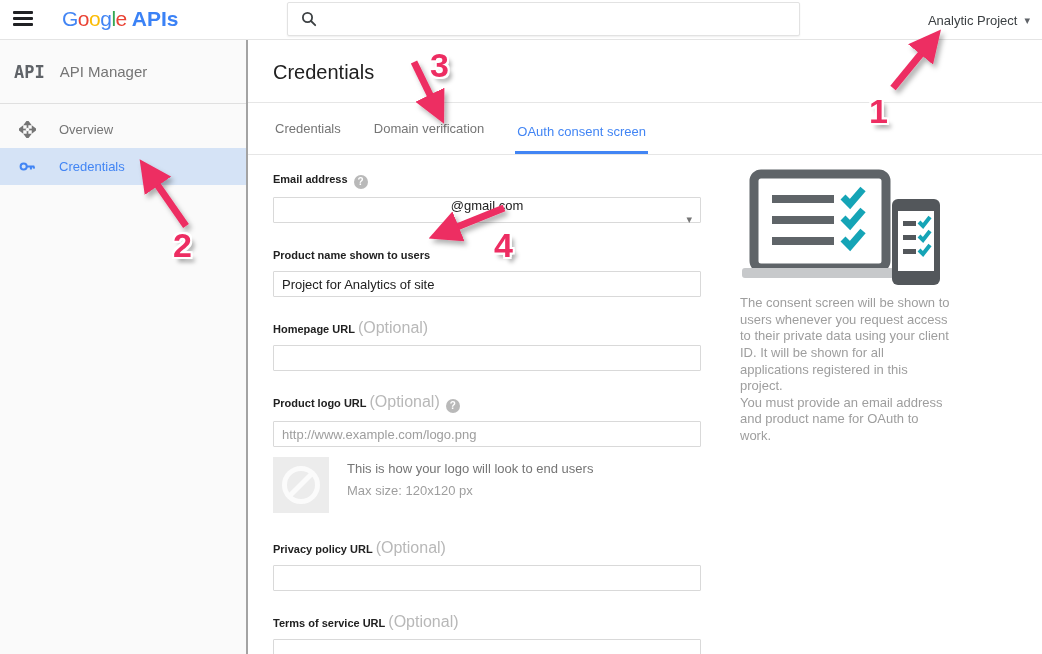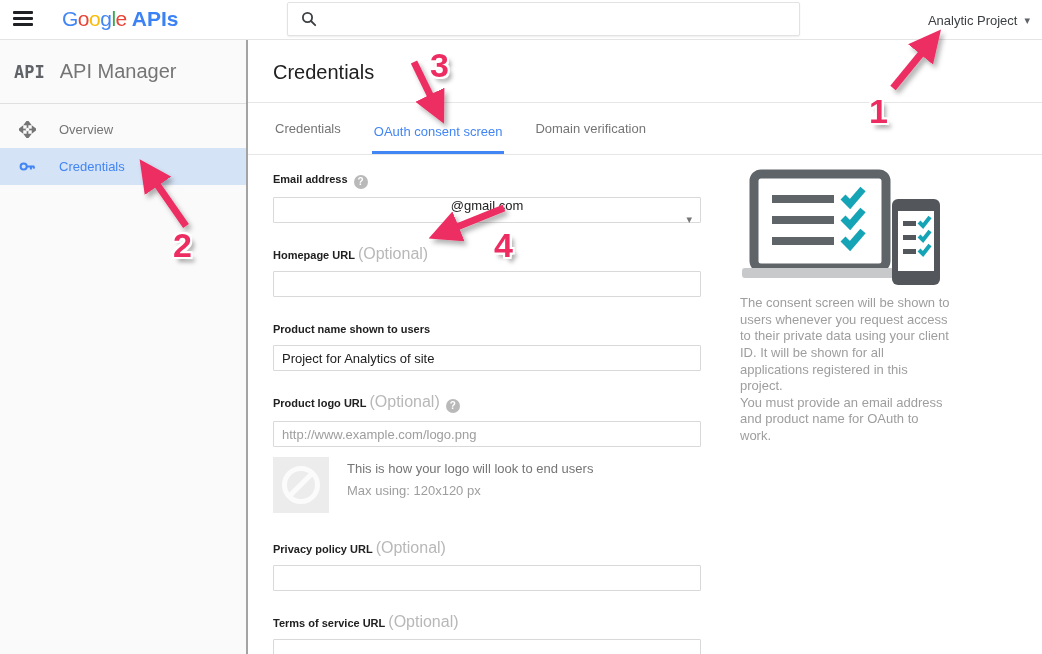--- a/index.html
+++ b/index.html
@@ -19,21 +19,21 @@
   .searchbox input { border:none; outline:none; flex:1; font-size:13px; margin-left:10px; font-family:inherit; }
   .project-sel { position:absolute; right:12px; top:0; height:40px; display:flex; align-items:center;
                  font-size:13px; color:#3c4043; cursor:pointer; }
   .caret { font-size:11px; color:#5f6368; margin-left:7px; }
 
   
   .sidebar { position:absolute; left:0; top:40px; width:248px; bottom:0; background:#fafafa;
              border-right:2px solid #a3a3a3; }
   .side-head { height:64px; border-bottom:1px solid #e0e0e0; display:flex; align-items:center; padding-left:14px; }
   .api-glyph { font-family:"DejaVu Sans Mono", monospace; font-weight:bold; font-size:17px; color:#5f6368; }
-  .side-title { font-size:20px; color:#757575; margin-left:15px; }
+  .side-title { font-size:15px; color:#757575; margin-left:15px; }
   .nav { padding-top:7px; }
   .nav-row { height:37px; display:flex; align-items:center; padding-left:19px; cursor:pointer; }
   .nav-row .nav-ic { width:17px; height:17px; flex:0 0 17px; }
   .nav-row .nav-label { font-size:13px; color:#757575; margin-left:23px; }
   .nav-row.active { background:#d5e3f6; }
   .nav-row.active .nav-label { color:#4285f4; }
 
   
   .main { position:absolute; left:248px; top:40px; right:0; bottom:0; background:#fff; }
   .main-head { height:63px; border-bottom:1px solid #e6e6e6; }
@@ -136,61 +136,61 @@
     </div>
   </div>
 
   <div class="main">
     <div class="main-head">
       <div class="page-title">Credentials</div>
     </div>
 
     <div class="tabs">
       <div class="tab">Credentials</div>
+      <div class="tab">Domain verification</div>
       <div class="tab active">OAuth consent screen</div>
-      <div class="tab">Domain verification</div>
     </div>
 
     <div class="content">
       <div class="form">
 
         <div class="field">
           <span class="f-label">Email address</span><span class="help-ic">?</span>
           <div class="email-select">
             <span class="redacted" style="width: 23px; background: rgb(180, 203, 221);"></span>
             <span class="redacted" style="width: 31px; background: rgb(171, 143, 116);"></span>
             <span class="redacted" style="width: 41px; background: rgb(220, 196, 158);"></span>
             <span class="email-text">@gmail.com</span>
             <span class="caret">▾</span>
           </div>
         </div>
 
         <div class="field">
+          <span class="f-label">Product name shown to users</span>
+          <input class="t-input" type="text" value="Project for Analytics of site" style="">
+        </div>
+
+        <div class="field">
           <span class="f-label">Homepage URL</span><span class="f-opt">(Optional)</span>
           <input class="t-input" type="text" style="">
-        </div>
-
-        <div class="field">
-          <span class="f-label">Product name shown to users</span>
-          <input class="t-input" type="text" value="Project for Analytics of site" style="">
         </div>
 
         <div class="field" style="margin-bottom:16px">
           <span class="f-label">Product logo URL</span><span class="f-opt">(Optional)</span><span class="help-ic">?</span>
           <input class="t-input" type="text" placeholder="http://www.example.com/logo.png" style="">
         </div>
 
         <div class="logo-preview">
           <div class="logo-box">
             <div class="no-circle"></div>
             <div class="no-slash"></div>
           </div>
           <div class="preview-text">
             <div class="pv1">This is how your logo will look to end users</div>
-            <div class="pv2">Max using: 120x120 px</div>
+            <div class="pv2">Max size: 120x120 px</div>
           </div>
         </div>
 
         <div class="field">
           <span class="f-label">Privacy policy URL</span><span class="f-opt">(Optional)</span>
           <input class="t-input" type="text" style="">
         </div>
 
         <div class="field">
           <span class="f-label">Terms of service URL</span><span class="f-opt">(Optional)</span>

